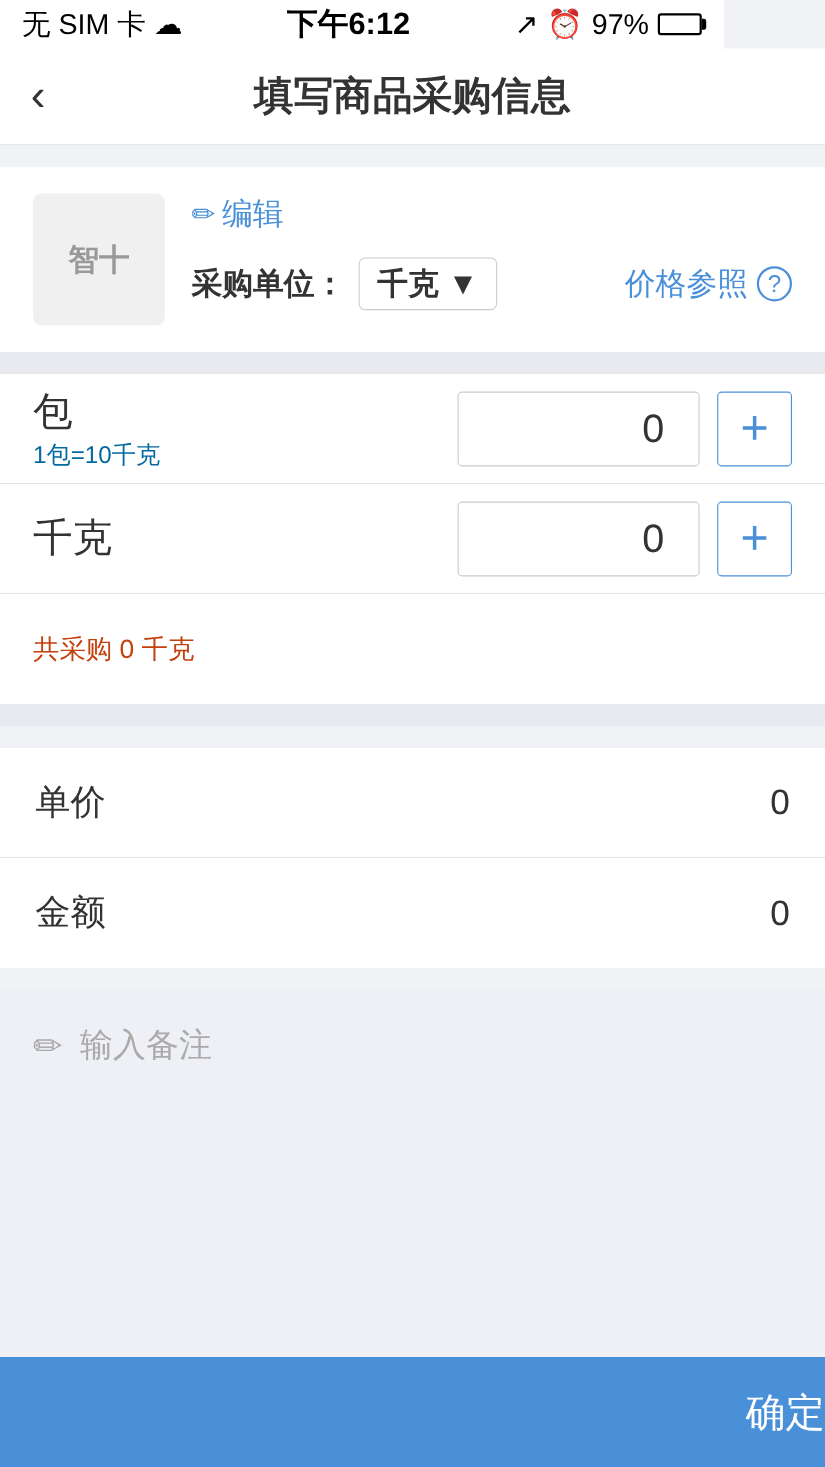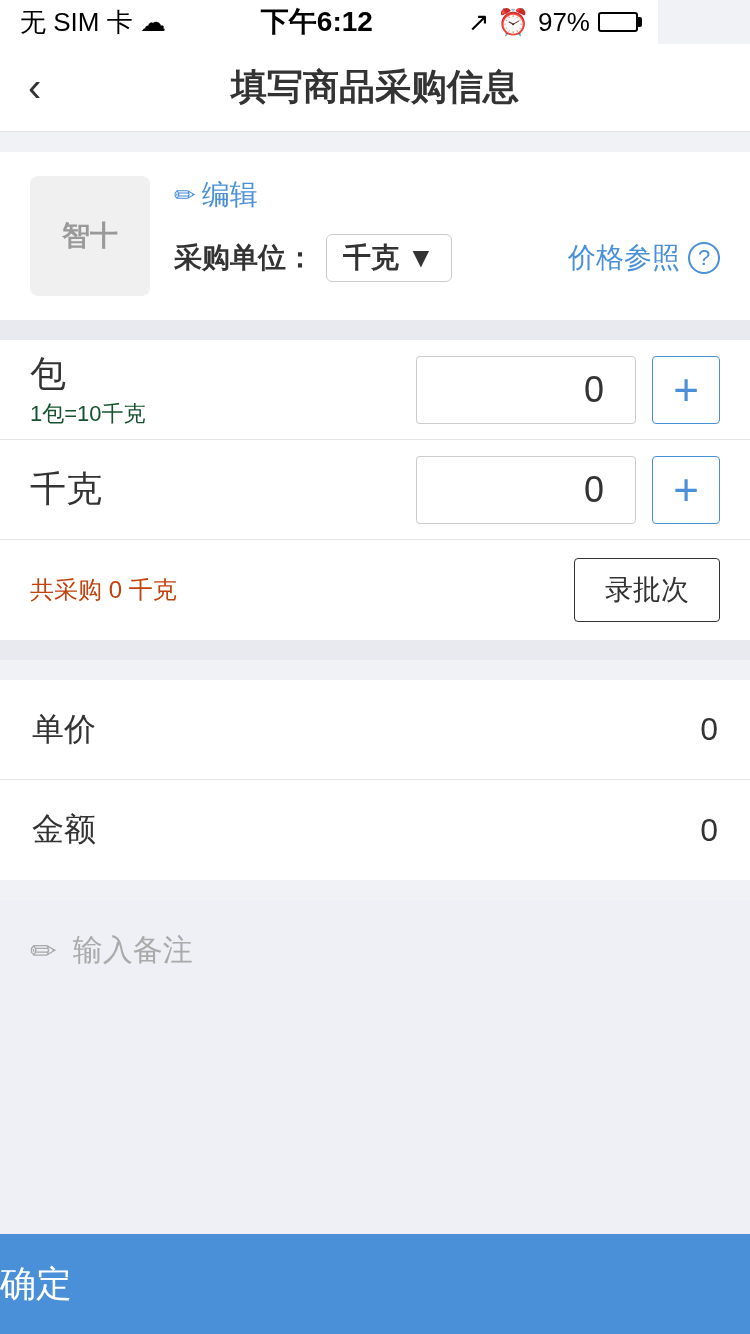--- a/index.html
+++ b/index.html
@@ -207,21 +207,21 @@
     .input-row-label {
       min-width: 80px;
     }
     .input-row-label-main {
       font-size: 36px;
       color: #333;
       font-weight: 500;
     }
     .input-row-label-sub {
       font-size: 22px;
-      color: #14532d;
+      color: #0369a1;
     }
     .input-row-right {
       flex: 1;
       display: flex;
       align-items: center;
       justify-content: flex-end;
       gap: 16px;
     }
     .quantity-input {
       width: 220px;
@@ -326,21 +326,21 @@
     
     .confirm-btn {
       position: fixed;
       bottom: 0;
       left: 0;
       width: 750px;
       height: 100px;
       background: #4a90d9;
       display: flex;
       align-items: center;
-      justify-content: flex-start;
+      justify-content: flex-end;
       font-size: 36px;
       color: #fff;
       font-weight: 500;
       cursor: pointer;
     }
 
     .page-wrapper {
       padding-bottom: 100px;
     }
   </style>
@@ -417,21 +417,20 @@
       </div>
       <div class="input-row-right">
         <input class="quantity-input" type="number" value="0" style="">
         <div class="plus-btn">+</div>
       </div>
     </div>
   </div>
 
   <div class="total-row">
     <span class="total-text">共采购 0 千克</span>
-    <span class="batch-btn">录批次</span>
   </div>
 
   <div class="divider-section"></div>
 
   <div class="price-section">
     <div class="price-row">
       <span class="price-row-label">单价</span>
       <span class="price-row-value">0</span>
     </div>
     <div class="price-row">

